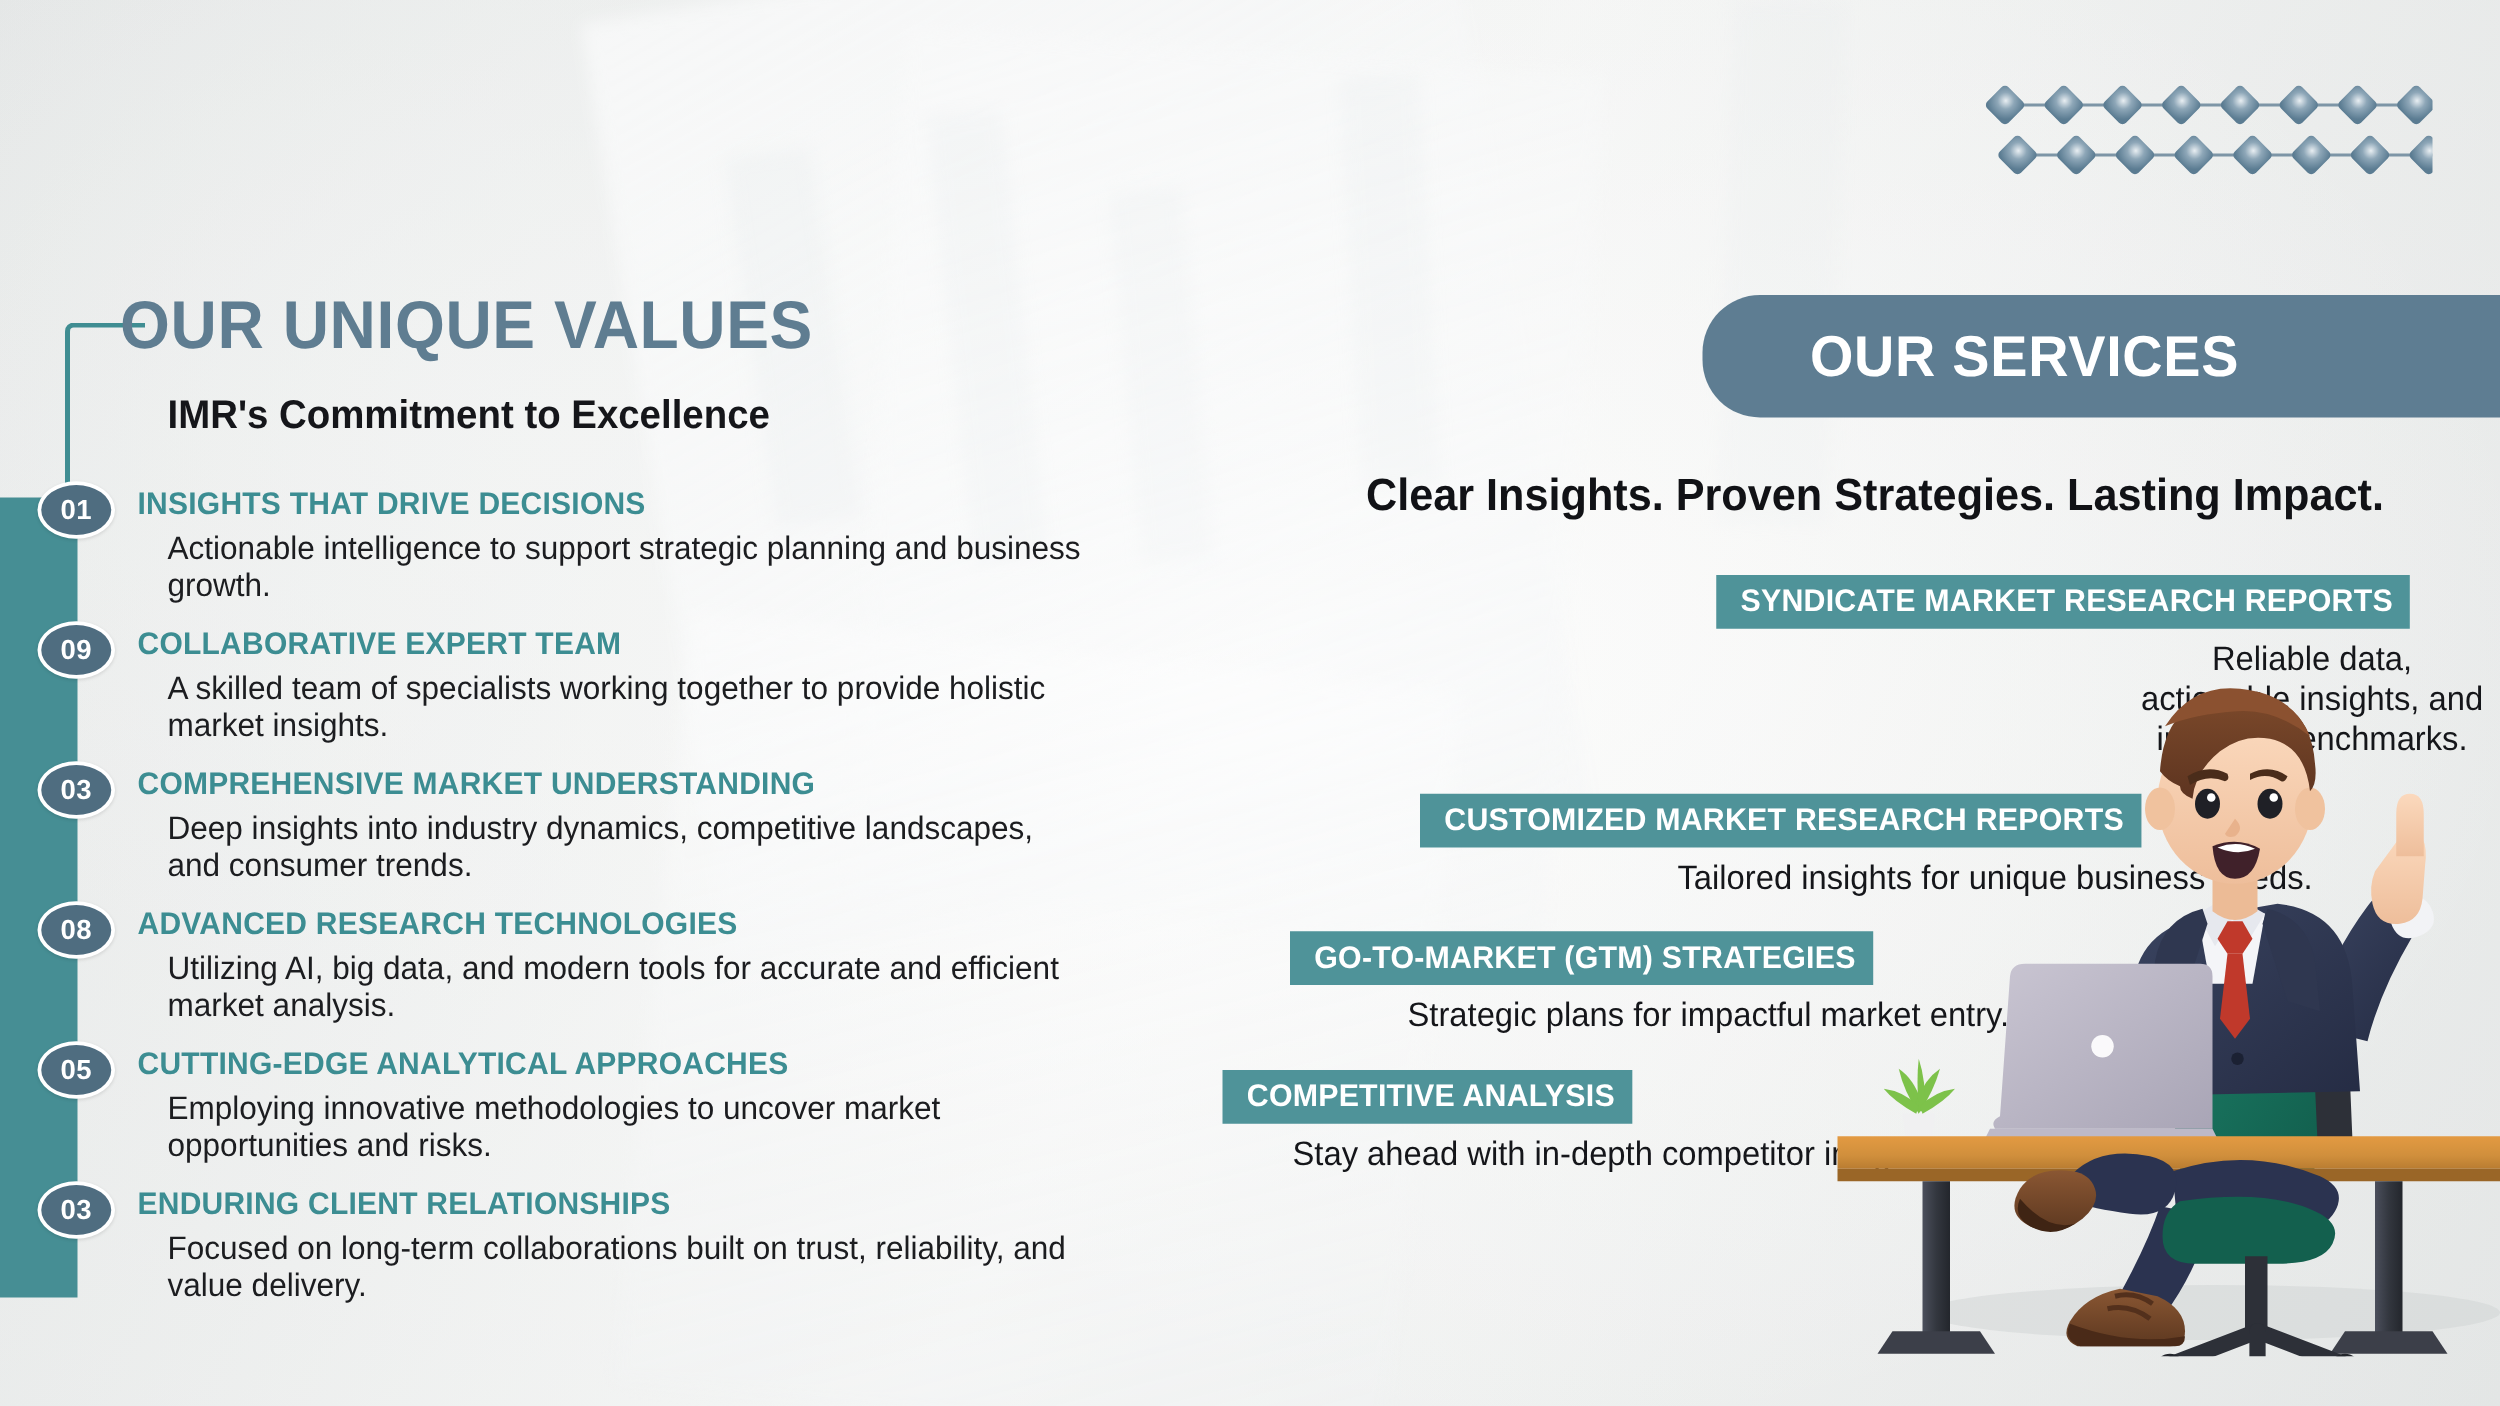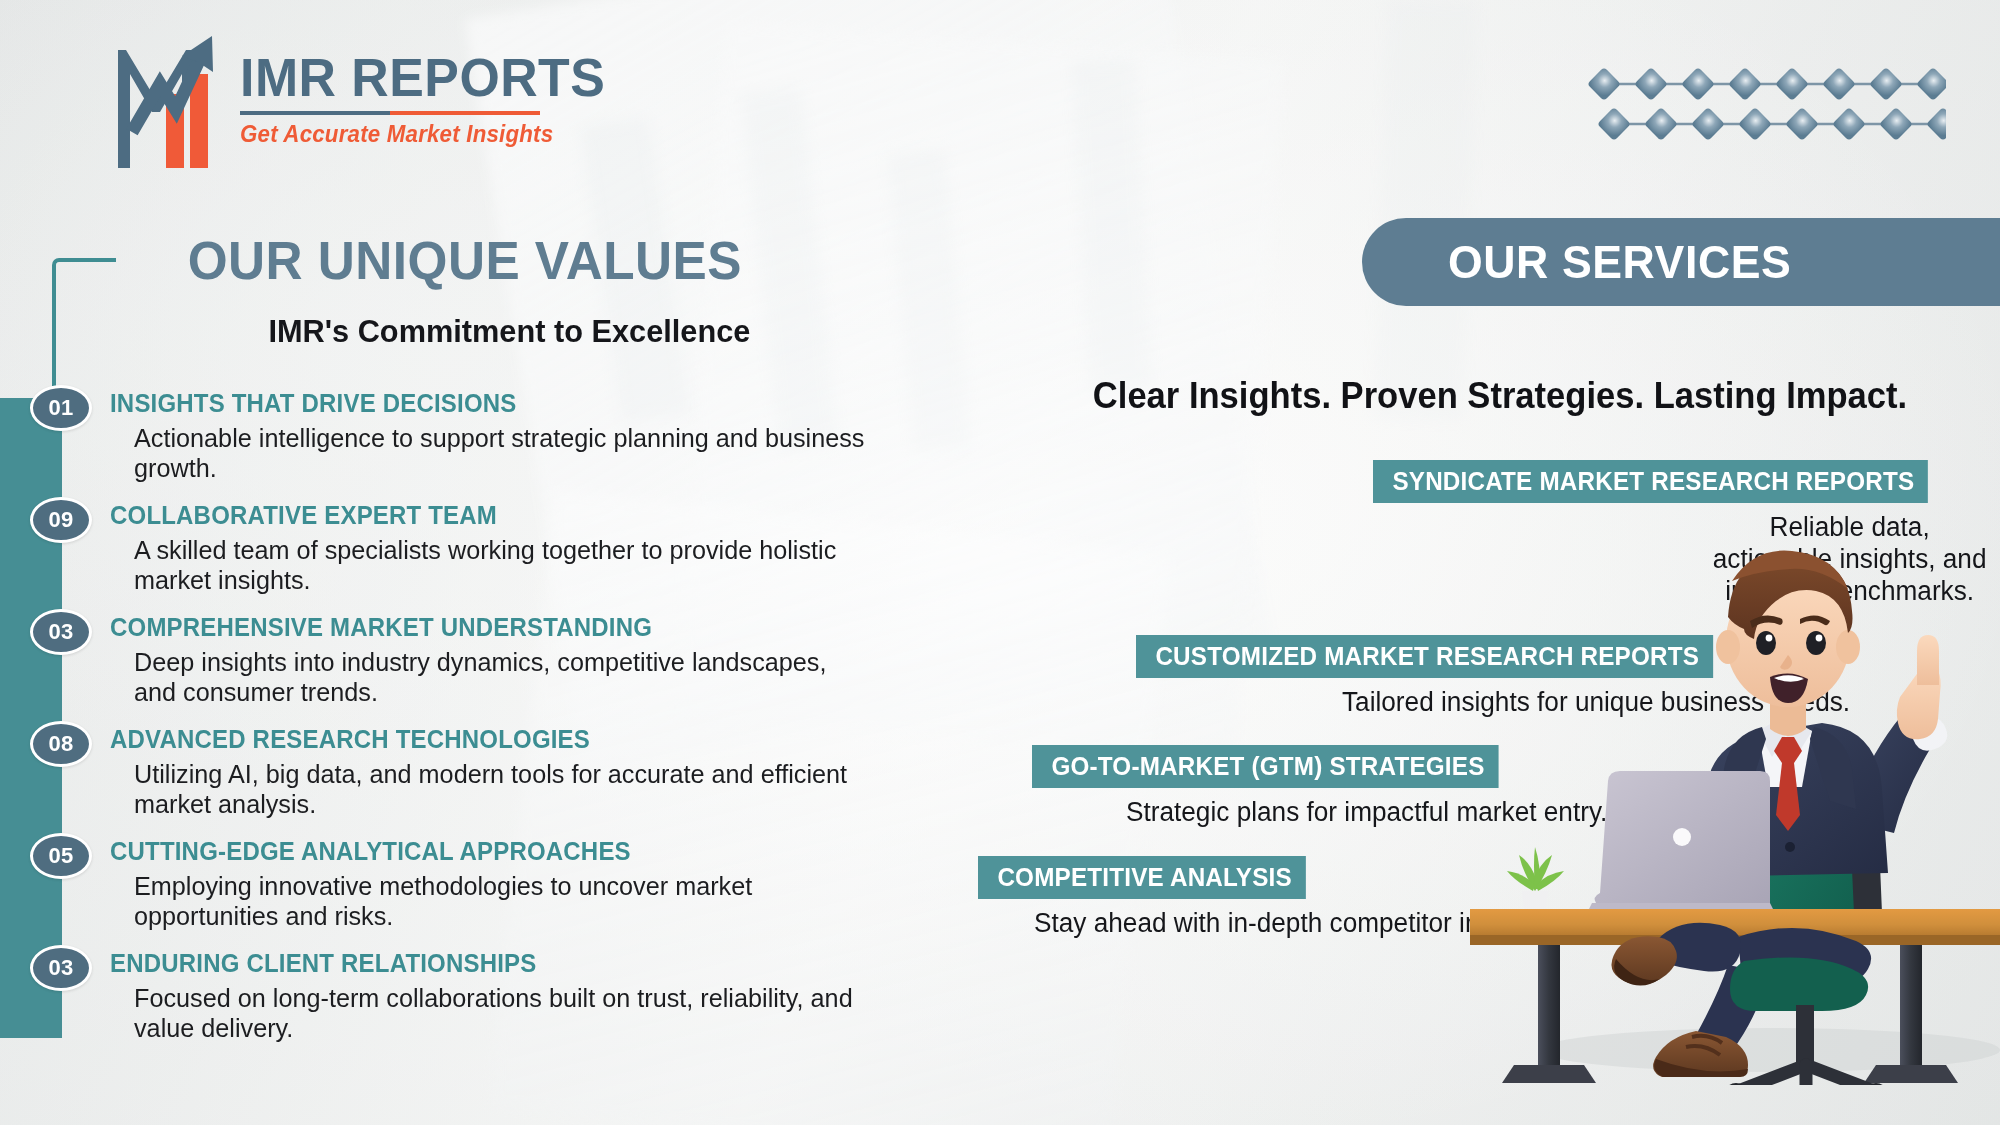--- a/index.html
+++ b/index.html
@@ -54,21 +54,21 @@
     margin-top:6px; font-size:23px; font-weight:700; font-style:italic;
     color:#ef5b36; letter-spacing:.2px; white-space:nowrap;
     transform:scaleX(.97); transform-origin:left center;
   }
 
   
   #deco { position:absolute; right:54px; top:62px; width:360px; height:90px; }
 
   
   #values-head {
-    position:absolute; left:96px; top:232px; width:680px;text-align:right;
+    position:absolute; left:96px; top:232px; width:680px;
   }
   #values-title {
     font-size:54px; font-weight:700; color:#5f7d91;
     letter-spacing:.5px; line-height:1.05; white-space:nowrap;
     transform:scaleX(.95); transform-origin:left center;
   }
   #values-sub {
     margin-top:24px; margin-left:38px;
     font-size:32px; font-weight:600; color:#15161a;
     white-space:nowrap;
@@ -109,22 +109,22 @@
   }
   .vdesc {
     margin-left:104px; margin-top:5px;
     font-size:26px; color:#1c1d20; line-height:1.17;
     max-width:760px;
     transform:scaleX(.97); transform-origin:left center;
   }
 
   
   #services-banner {
-    position:absolute; left:1362px; top:218px;
-    width:638px; height:88px;
+    position:absolute; left:1362px; top:236px;
+    width:638px; height:98px;
     background:#5e7d92;
     border-top-left-radius:46px;
     border-bottom-left-radius:46px;
     display:flex; align-items:center;
   }
   #services-banner-label {
     margin-left:86px;
     color:#ffffff; font-size:46px; font-weight:700; letter-spacing:.6px;
     transform:scaleX(.97); transform-origin:left center;
   }
@@ -180,41 +180,20 @@
   <div class="bgpaper" style="left:520px; top:-40px; width:700px; height:760px; transform:rotate(-9deg);"></div>
   <div class="bgpaper" style="left:700px; top:40px; width:560px; height:700px; transform:rotate(4deg); opacity:.7;"></div>
   <div class="bgsheet" style="left:600px; top:120px; width:70px; height:300px; transform:rotate(-8deg); opacity:.5;"></div>
   <div class="bgsheet" style="left:760px; top:90px; width:60px; height:360px; transform:rotate(-6deg); opacity:.45;"></div>
   <div class="bgsheet" style="left:900px; top:150px; width:58px; height:300px; transform:rotate(-5deg); opacity:.4;"></div>
   <div class="bgsheet" style="left:1080px; top:60px; width:64px; height:330px; transform:rotate(-3deg); opacity:.42;"></div>
   <div class="bgpaper" style="left:520px; top:520px; width:620px; height:620px; transform:rotate(6deg); opacity:.55;"></div>
   <div class="bgsheet" style="left:1380px; top:0px; width:90px; height:420px; transform:rotate(2deg); opacity:.35;"></div>
   <div class="bgvign"></div>
 
-  <div id="logo">
-    <svg id="logo-mark" viewBox="0 0 108 140">
-
-      <rect x="54" y="66" width="18" height="74" fill="#f05a38"></rect>
-      <rect x="78" y="46" width="18" height="94" fill="#f05a38"></rect>
-
-      <path d="M6 140 V22 L14 22 L44 72 L74 22 L82 22 V58 L70 58 V46 L48 84 L40 84 L18 46 V140 Z" fill="#4d6c82"></path>
-
-      <path d="M20 104 L48 56 L64 82 L90 26" stroke="#4d6c82" stroke-width="13" fill="none" stroke-linejoin="miter" stroke-linecap="butt"></path>
-
-      <path d="M100 8 L101 44 L86 34 L70 28 Z" fill="#4d6c82"></path>
-    </svg>
-    <div id="logo-text-wrap">
-      <div id="logo-title">IMR REPORTS</div>
-      <div id="logo-rule">
-        <div class="a"></div>
-          <div class="b"></div>
-      </div>
-      <div id="logo-tag">Get Accurate Market Insights</div>
-    </div>
-  </div>
 
   <svg id="deco" viewBox="0 0 360 90">
     <defs>
       <radialGradient id="dg" cx="42%" cy="38%" r="62%">
         <stop offset="0%" stop-color="#e8eef2"></stop>
         <stop offset="45%" stop-color="#8ea7b8"></stop>
         <stop offset="100%" stop-color="#5b7c92"></stop>
       </radialGradient>
     </defs>
     <g>

